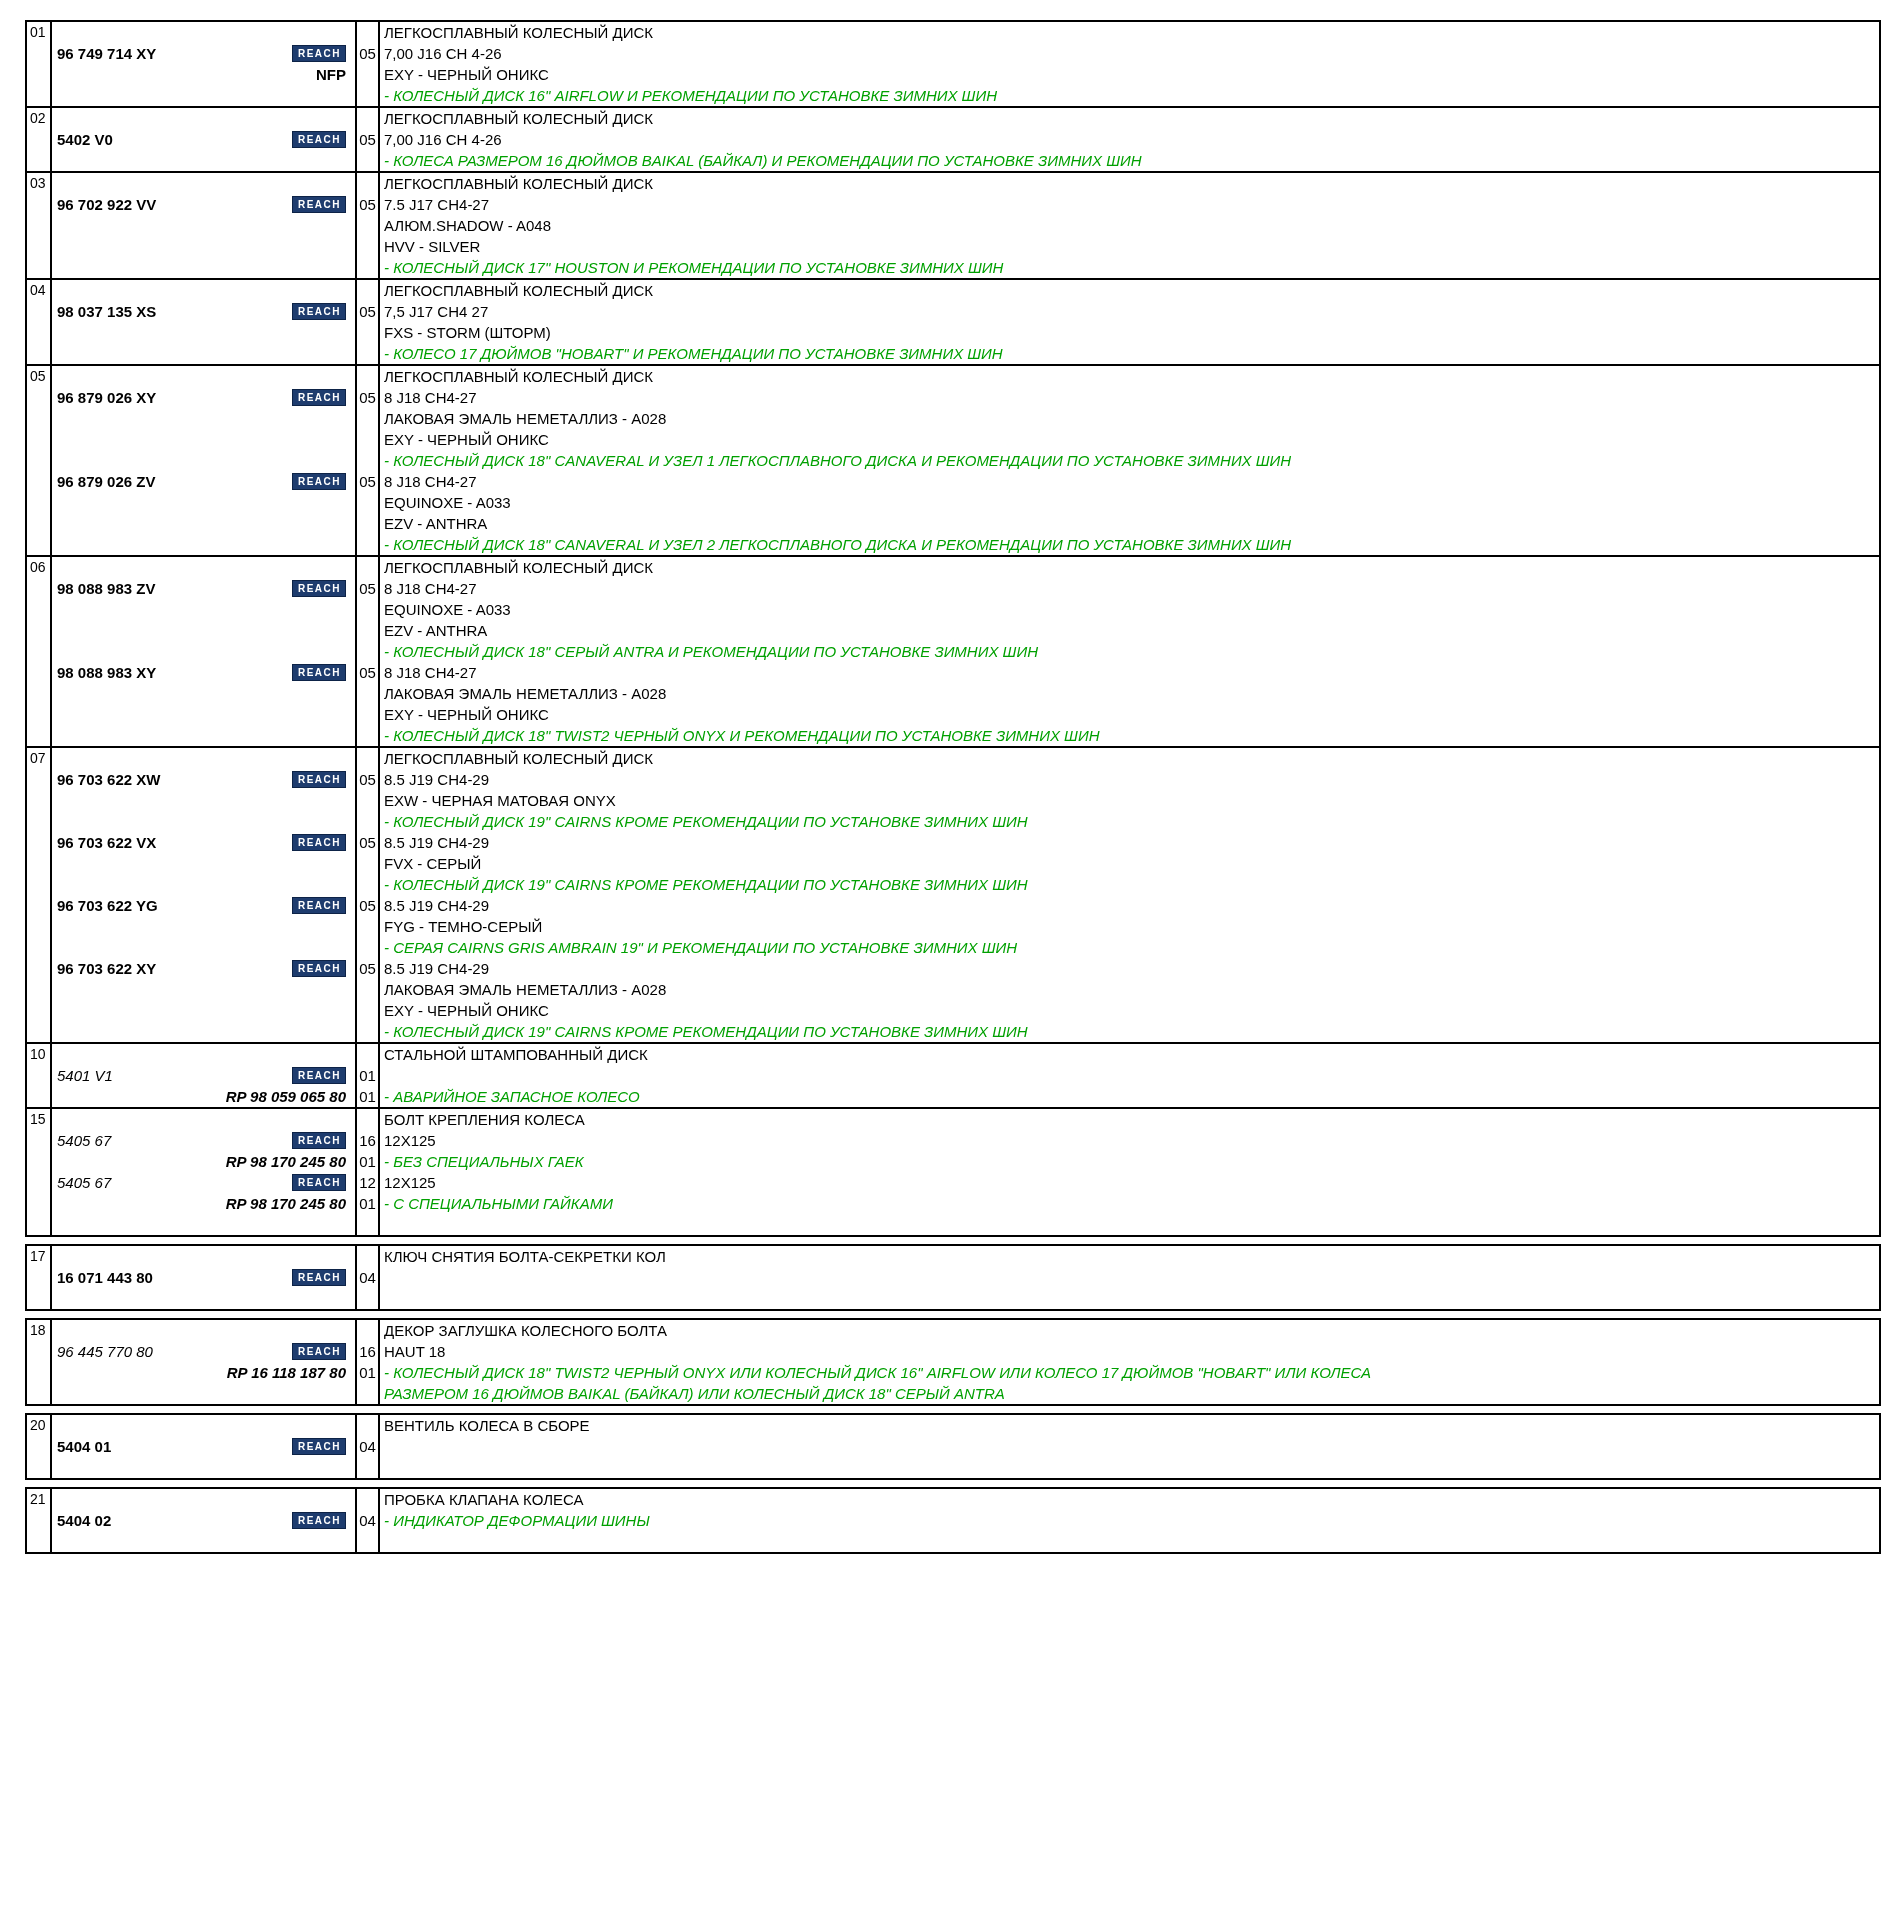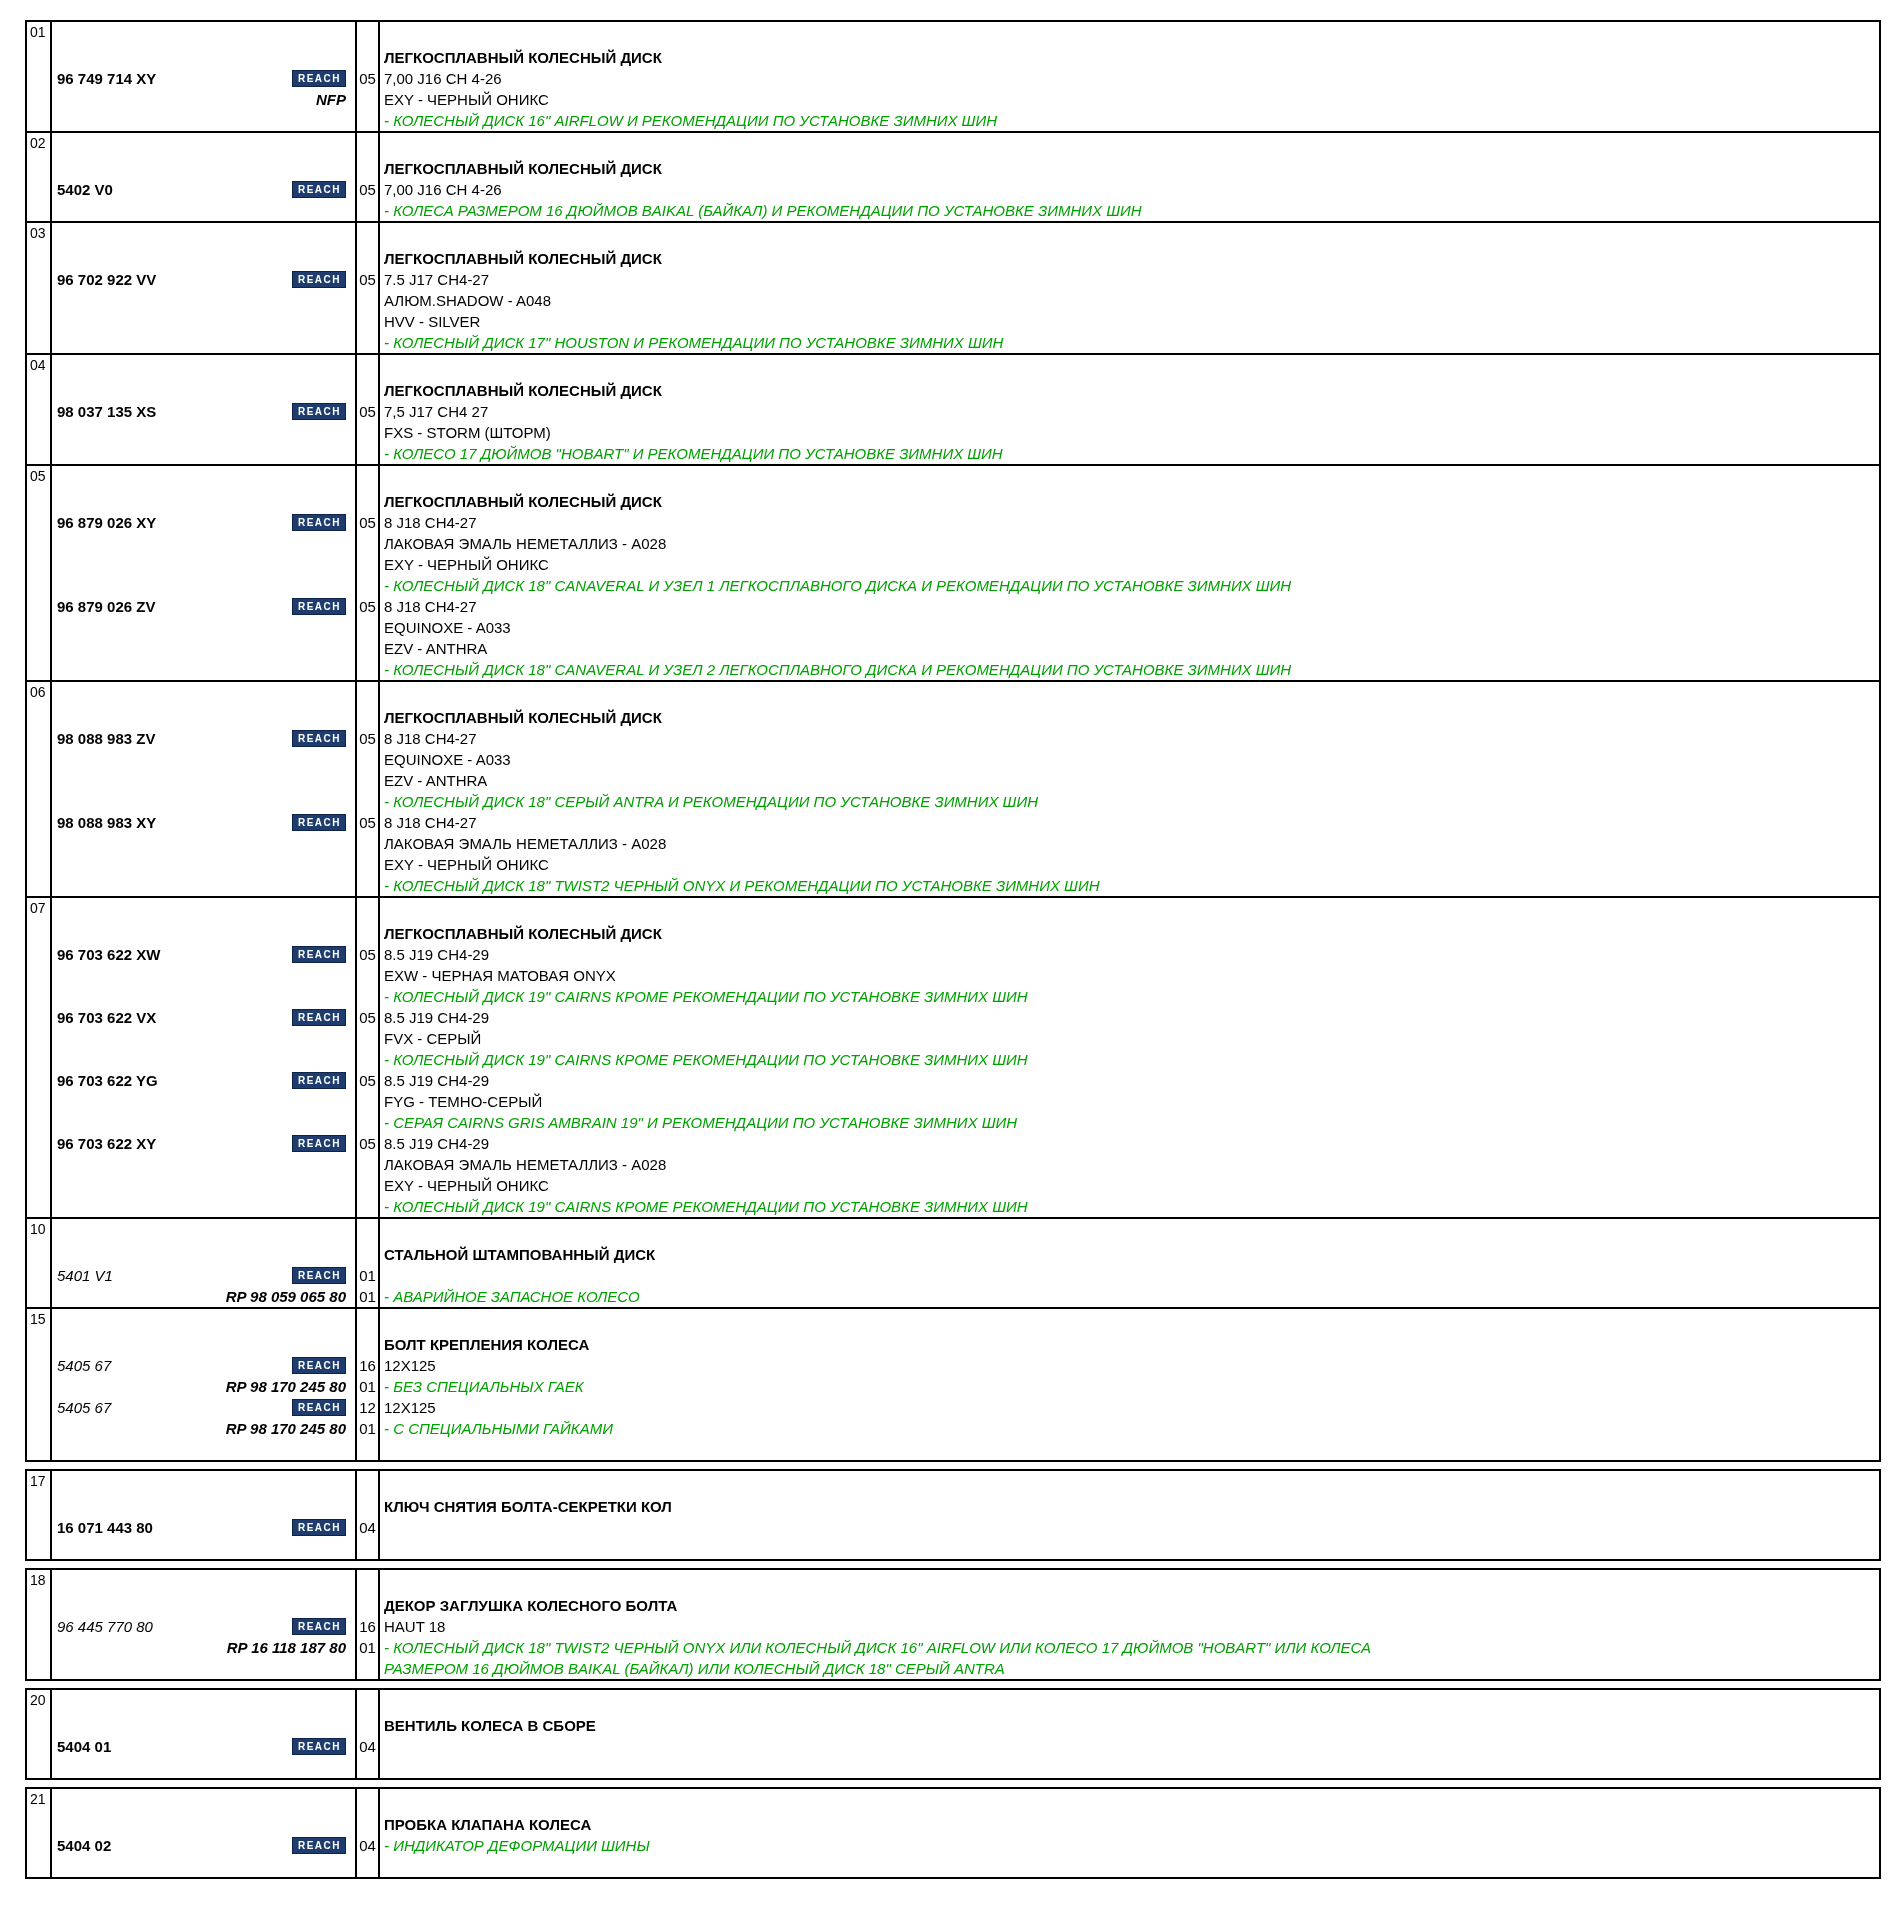--- a/index.html
+++ b/index.html
@@ -12,22 +12,22 @@
   .line { display:grid; grid-template-columns:23px 307px 23px 1fr; min-height:21px; }
   .c-id { font-size:14px; line-height:20px; padding-left:3px; }
   .c-part { border-left:2px solid #000; border-right:2px solid #000;
     display:flex; justify-content:space-between; align-items:center;
     padding:0 9px 0 5px; font-size:15px; line-height:21px; }
   .c-qty { border-right:2px solid #000; font-size:15px; line-height:21px; text-align:center; }
   .c-desc { font-size:15px; line-height:21px; padding:0 6px 0 4px; }
   .p-b  { font-weight:bold; }
   .p-i  { font-style:italic;text-align:center; }
   .p-bi { font-weight:bold; font-style:italic; }
-  .pr { margin-left:auto;font-style:italic; }
-  .d-h { font-weight:bold;margin-top:25px; }
+  .pr { margin-left:auto; }
+  .d-h { font-weight:normal; }
   .d-g { color:var(--green, #00A000); font-style:italic; }
   .reach { background:var(--badge-bg, #1E3C6E); color:#fff; border:1px solid #0d2347;
     font-size:10px; font-weight:bold; letter-spacing:1.5px; line-height:1;
     padding:3px 4px 2px 5px; display:inline-block; flex-shrink:0; cursor:pointer; }
 </style>
 </head>
 <body>
 
 <div id="parts-table">
     <div class="block">

